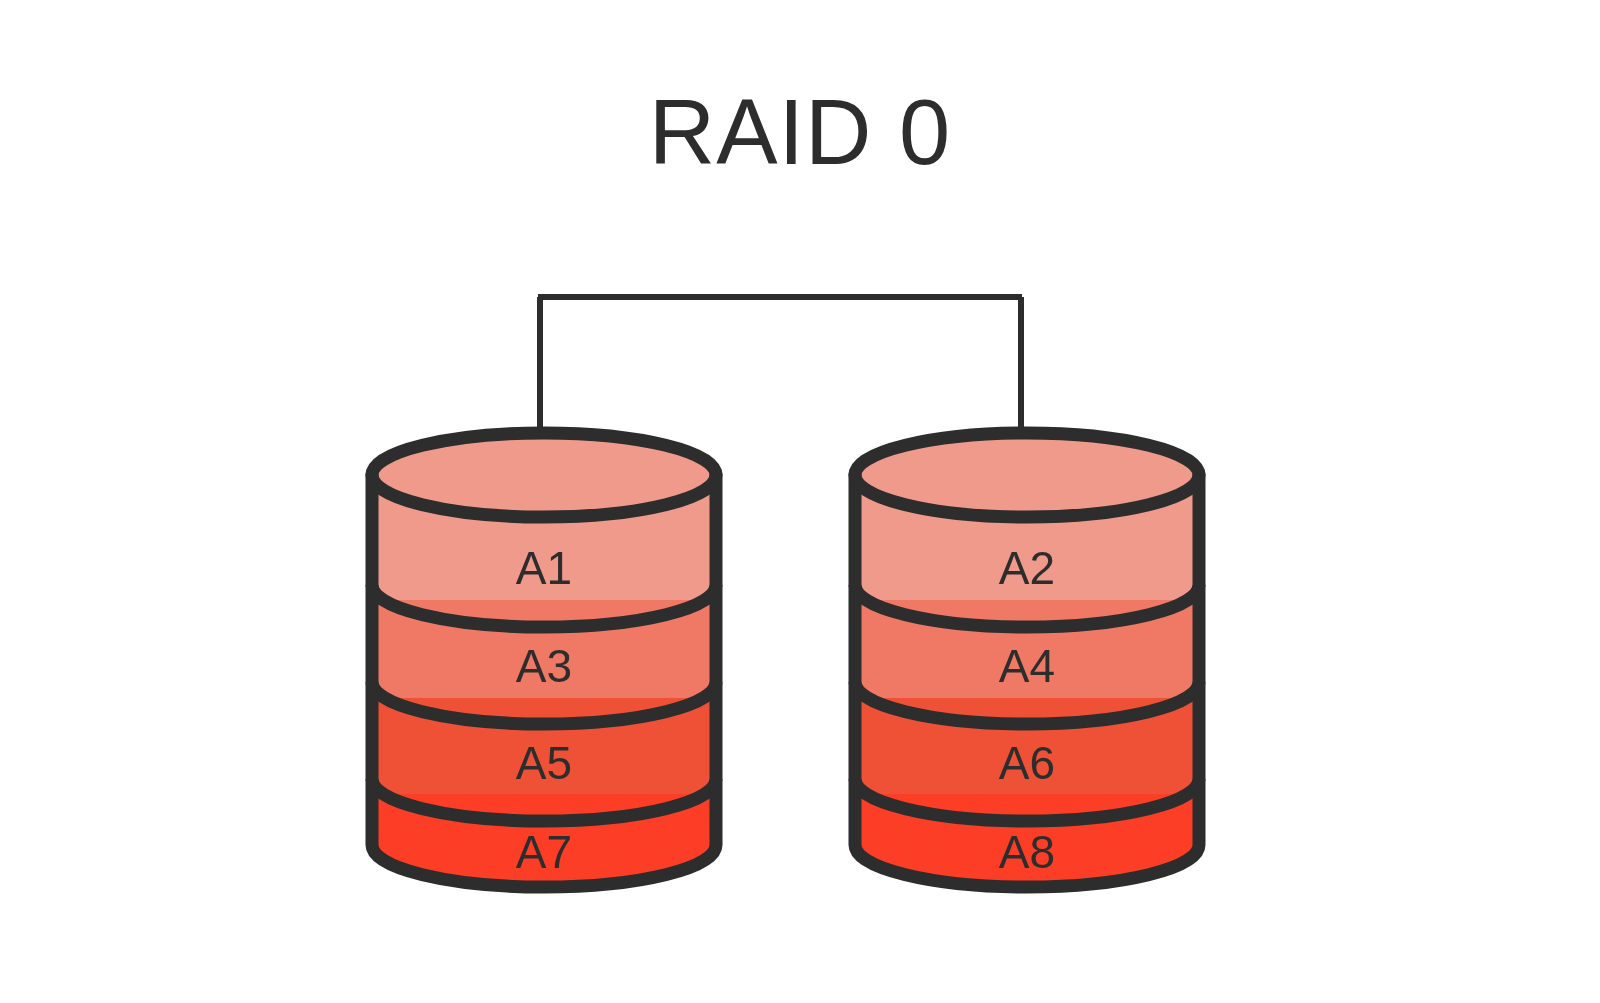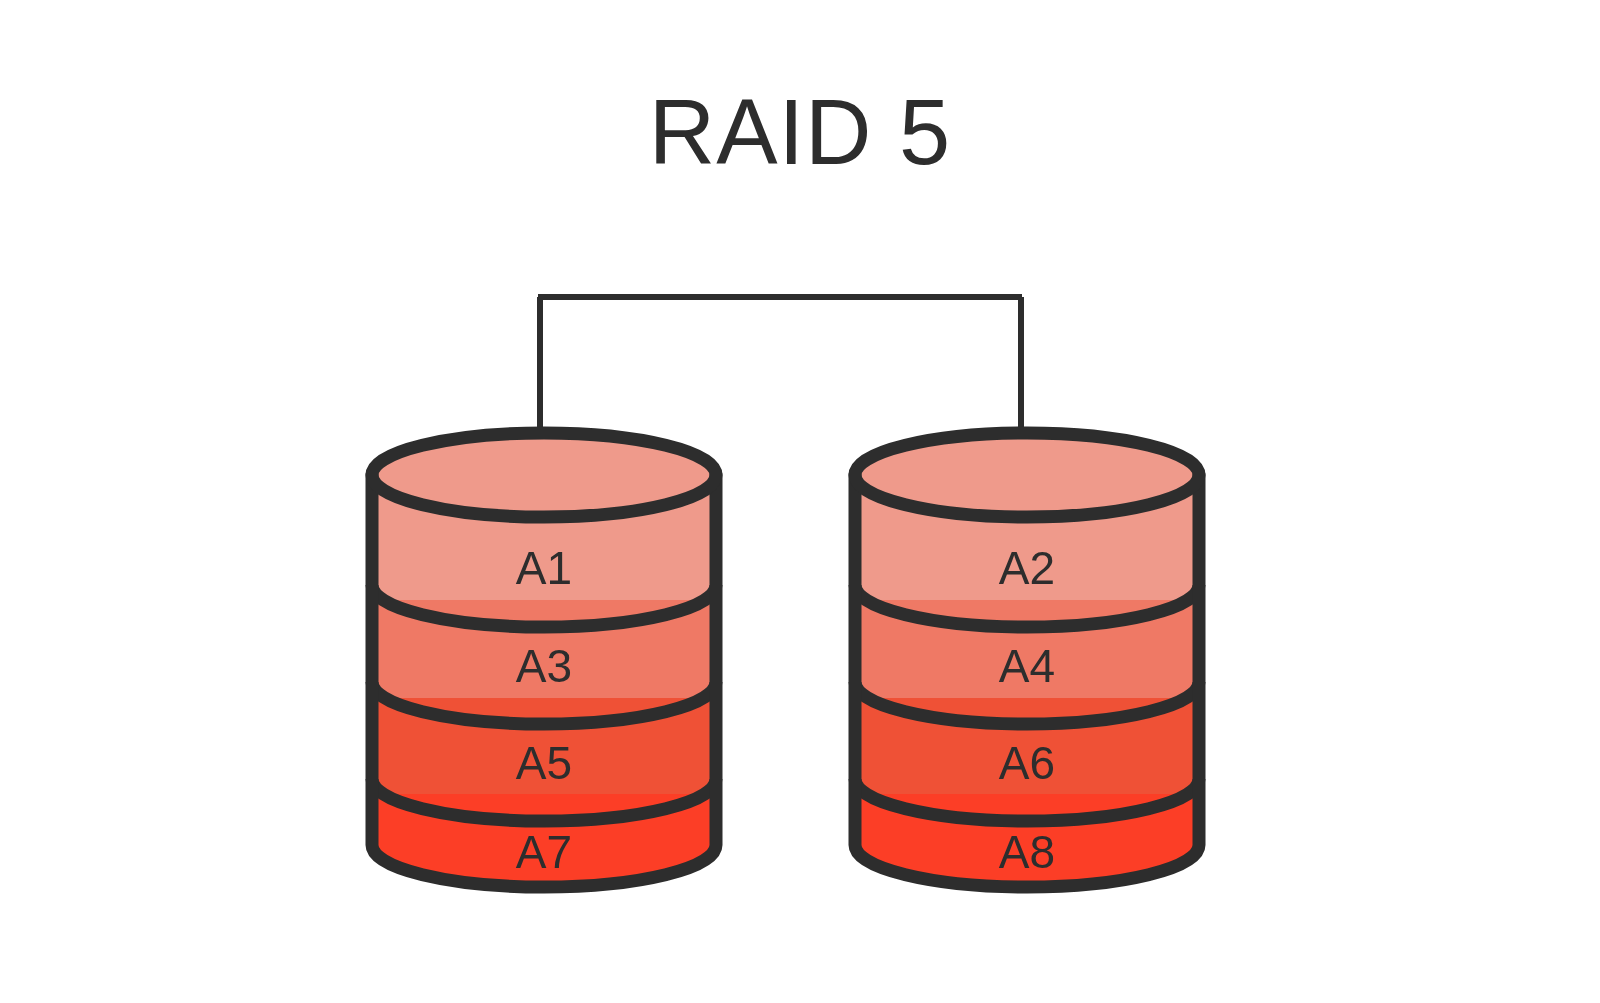--- a/index.html
+++ b/index.html
@@ -45,21 +45,21 @@
     text-anchor: middle;
     dominant-baseline: middle;
     user-select: none;
   }
 </style>
 </head>
 <body>
 
 <div id="stage">
 
-  <div id="diagram-title">RAID 5</div>
+  <div id="diagram-title">RAID 0</div>
 
   <svg id="raid-svg" width="1600" height="1003" viewBox="0 0 1600 1003">
     <defs>
 
       <clipPath id="clip-disk-1">
         <path d="M 372,475
                  L 372,845
                  A 172,42 0 0 0 716,845
                  L 716,475
                  A 172,42 0 0 0 372,475 Z"></path>

